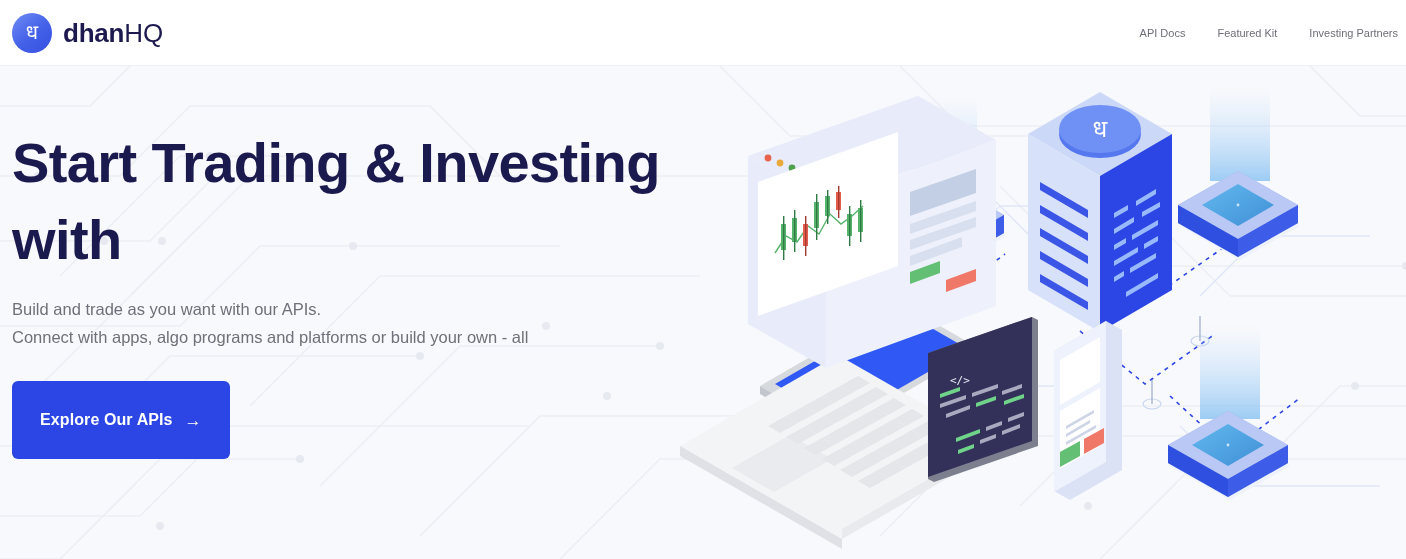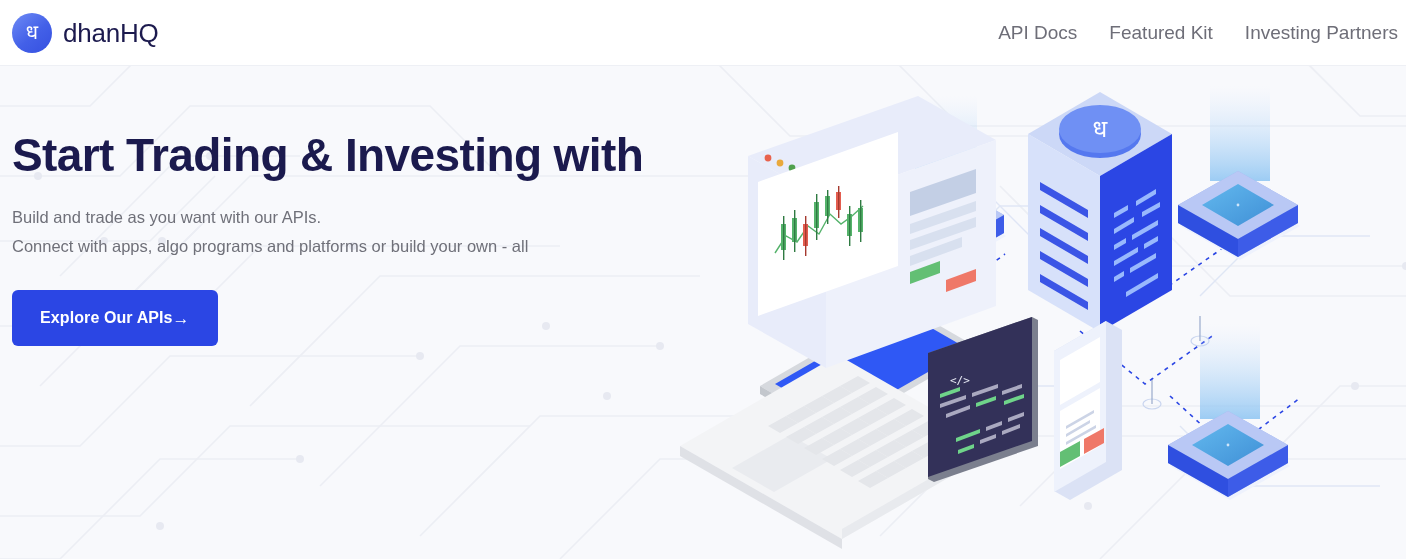--- a/index.html
+++ b/index.html
@@ -28,59 +28,59 @@
     background: linear-gradient(140deg, #6f8cf5 0%, #4360e8 55%, #3550e0 100%);
     display: flex; align-items: center; justify-content: center;
     color: #ffffff; font-size: 20px; line-height: 1;
     font-family: "DejaVu Sans", sans-serif;
     padding-bottom: 2px;
   }
   .brand-text {
     font-size: 26px; letter-spacing: -0.2px;
     color: #1c1a4e;
   }
-  .brand-text .b1 { font-weight: 400; text-align: right; }
+  .brand-text .b1 { font-weight: 700; text-align: right; }
   .brand-text .b2 { font-weight: 400; }
 
   .nav {
     position: absolute; right: 0px; top: 0;
     height: 66px; display: flex; align-items: center; gap: 0px;
     padding-right: 4px;
   }
   .nav-link {
-    font-size: 19px; color: #6e6e78; padding: 0 16px;
+    font-size: 11px; color: #6e6e78; padding: 0 16px;
     text-decoration: none; white-space: nowrap; cursor: pointer;
   }
   .nav-link:last-child { padding-right: 4px; }
 
   
   .hero {
     position: absolute; top: 66px; left: 0;
     width: 1406px; height: 493px;
     background: #f8f9fc;
     overflow: hidden;
   }
   .circuit { position: absolute; inset: 0; width: 100%; height: 100%; }
 
   
   .hero-copy { position: absolute; left: 12px; top: 58px; z-index: 10; width: 700px; }
   .headline {
-    font-size: 46px; font-weight: 700; line-height: 1.38;
+    font-size: 56px; font-weight: 700; line-height: 1.38;
     color: #1b1a4e; letter-spacing: -0.6px;
   }
   .subcopy {
     margin-top: 16px;
     font-size: 16.5px; line-height: 1.72; color: #6f7079;
   }
   .cta {
     margin-top: 30px;
-    display: inline-flex; align-items: center; 
+    display: inline-flex; align-items: center; gap: 12px;
     background: #2b46e4; color: #ffffff;
     font-size: 16px; font-weight: 600;
-    padding: 19px 28px; border: none; border-radius: 6px;
+    padding: 30px 28px; border: none; border-radius: 6px;
     cursor: pointer; letter-spacing: 0.1px;
   }
   .cta .arrow { font-size: 17px; line-height: 1; }
 
   
   .illustration {
     position: absolute; left: 640px; top: 0px;
     width: 766px; height: 493px; z-index: 5;
   }
 </style>

